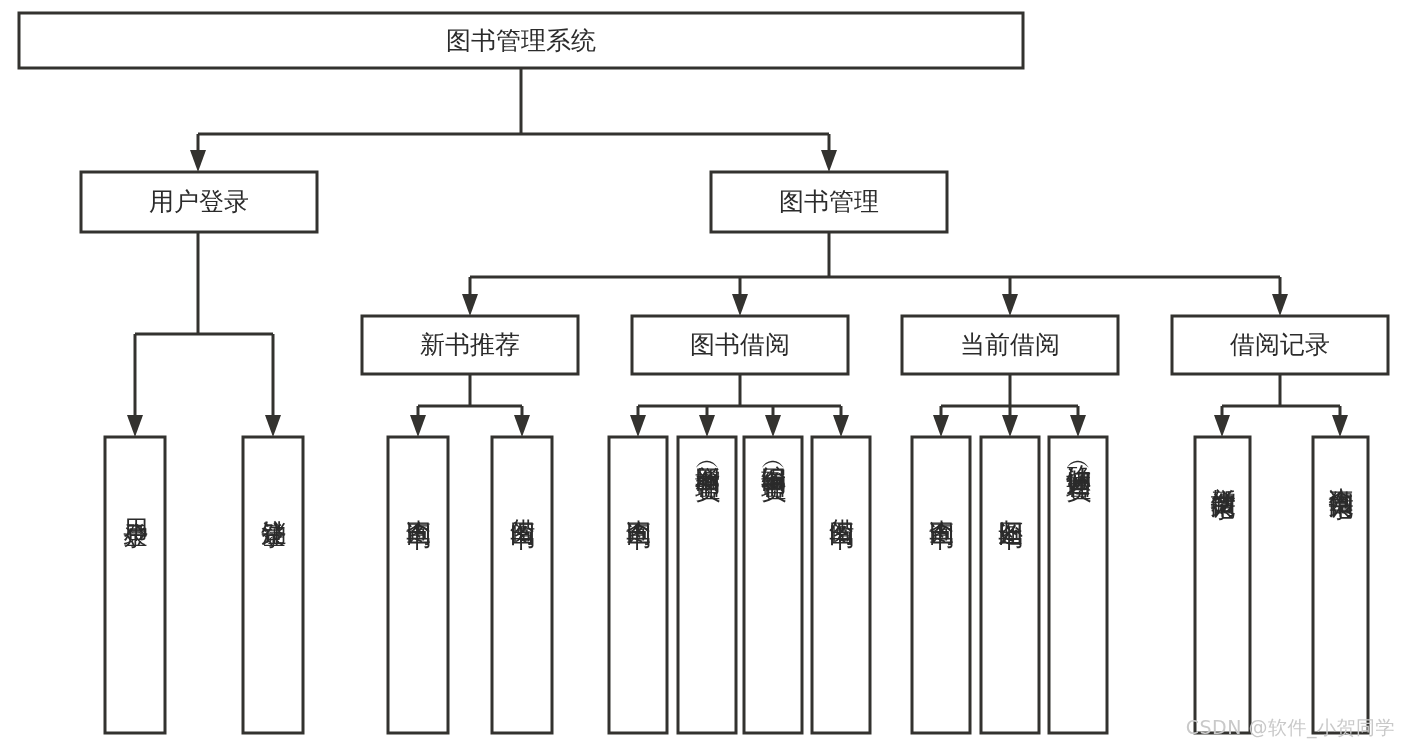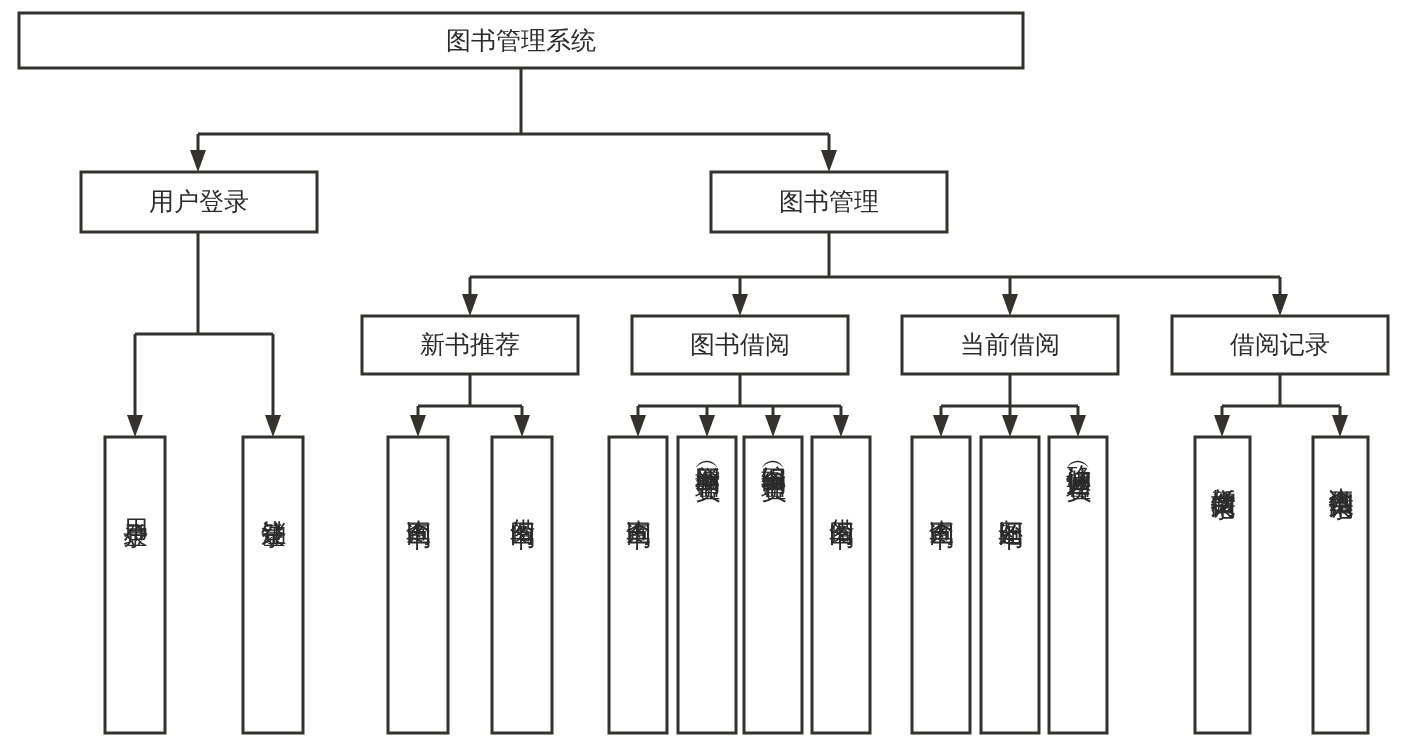--- a/index.html
+++ b/index.html
@@ -242,13 +242,14 @@
     <span class="v-label" style="margin-top:8px;">确认归还（管理员）</span>
   </div>
 
   <div class="v-label-wrap" style="left:1195px; top:437px; width:55px; height:296px;">
     <span class="v-label" style="margin-top:30px;">新增借阅记录</span>
   </div>
   <div class="v-label-wrap" style="left:1313px; top:437px; width:55px; height:296px;">
     <span class="v-label" style="margin-top:30px;">查询借阅记录</span>
   </div>
 
+  <div id="watermark">CSDN @软件_小贺同学</div>
 </div>
 
 </body></html>

